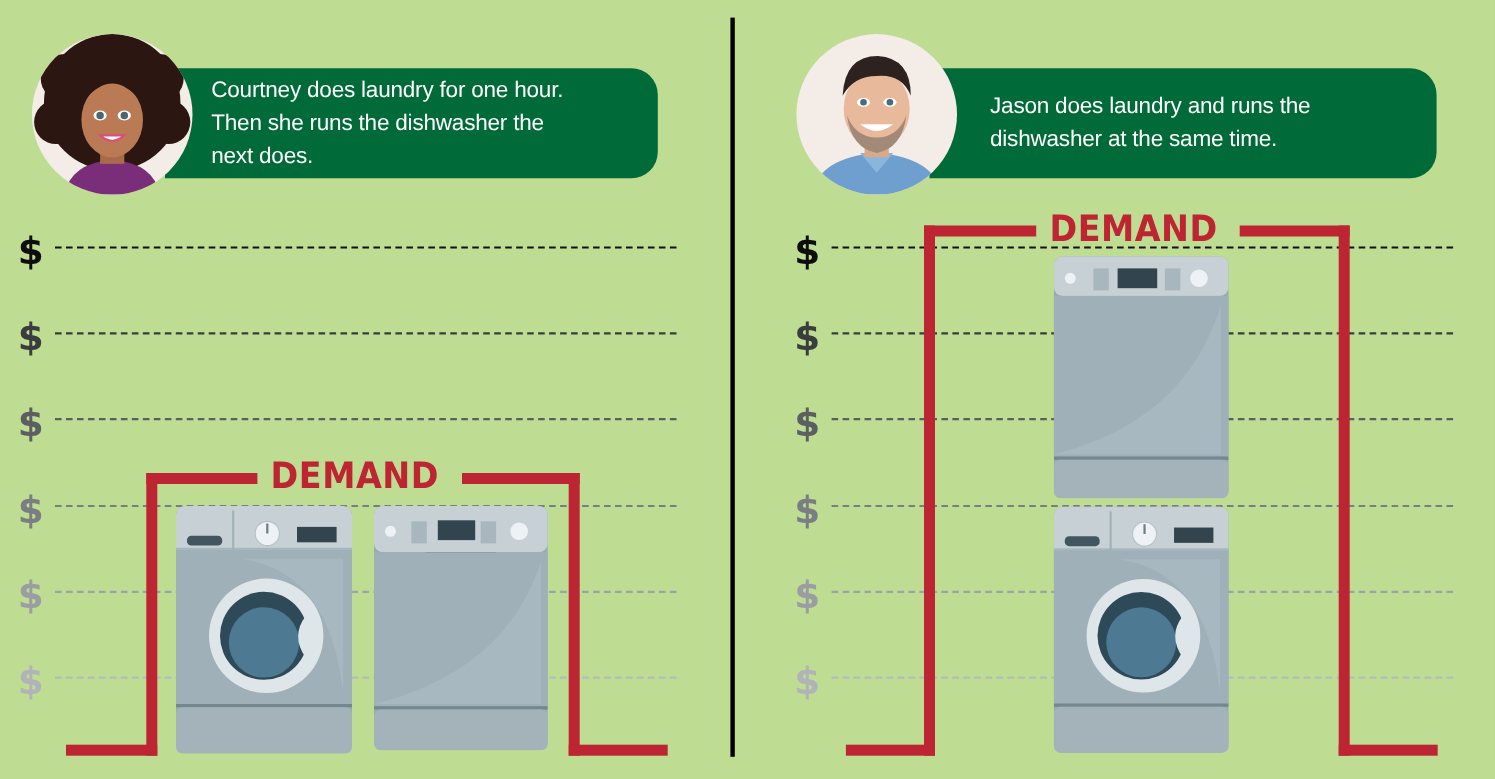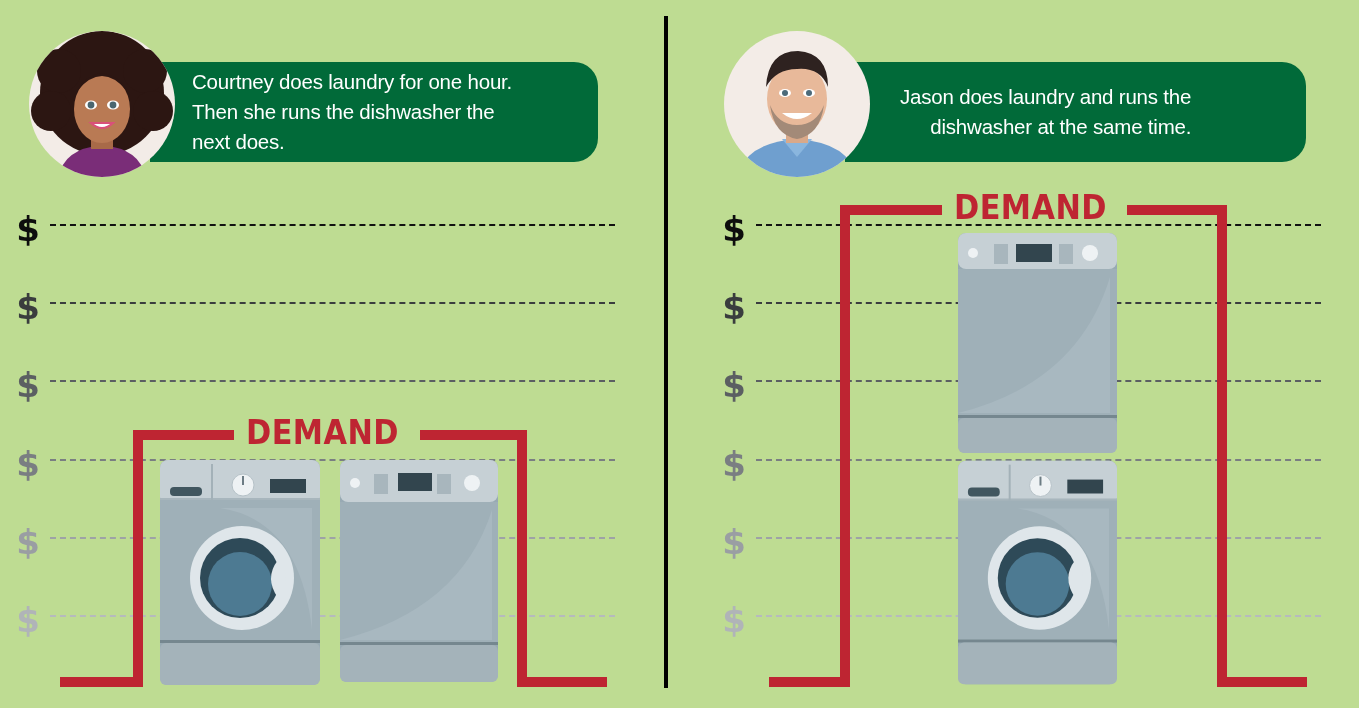--- a/index.html
+++ b/index.html
@@ -129,21 +129,21 @@
     <circle cx="132" cy="23" r="8" fill="#eef2f4"></circle>
     <path d="M46 42 Q78 58 112 42 Z" fill="#32454e"></path>
     <rect x="0" y="42" width="158" height="140" fill="#9fb0b8"></rect>
     <path d="M0 180 Q120 150 152 50 V180 Z" fill="#a8b8c0"></path>
     <rect x="0" y="182" width="158" height="3" fill="#75878f"></rect>
     <rect x="0" y="185" width="158" height="37" rx="6" fill="#a4b3ba"></rect>
   </svg>
 </div>
 
 <div>
-  <div class="bubble" style="left:845px; width:461px; padding-left:55px;text-align:right;">
+  <div class="bubble" style="left:845px; width:461px; padding-left:55px;">
     <div class="bubble-text">Jason does laundry and runs the
 dishwasher at the same time.</div>
   </div>
   <div class="avatar" style="left:724px; top:31px;">
     <svg width="146" height="146" viewBox="0 0 146 146">
       <path d="M14 146 Q20 112 73 108 Q126 112 132 146 Z" fill="#6f9fcf"></path>
       <path d="M58 108 L73 126 L88 108 Z" fill="#8ab6de"></path>
       <rect x="62" y="92" width="22" height="20" fill="#d9a98a"></rect>
       <ellipse cx="73" cy="68" rx="30" ry="36" fill="#e8b99a"></ellipse>
       <path d="M46 74 Q50 104 73 108 Q96 104 100 74 Q92 94 73 94 Q54 94 46 74 Z" fill="#a38a78"></path>

